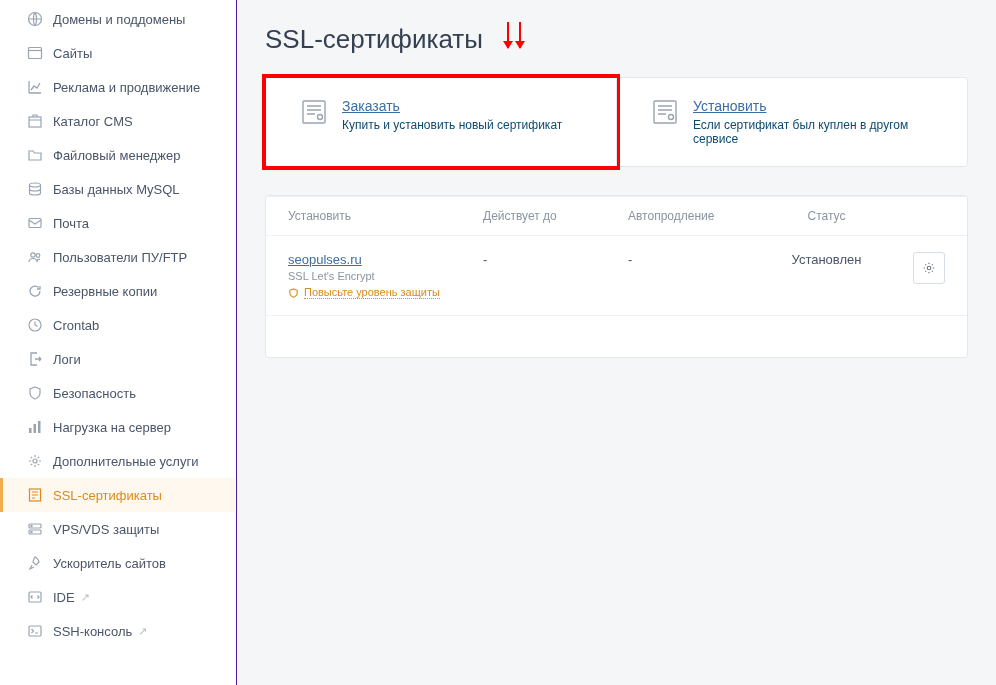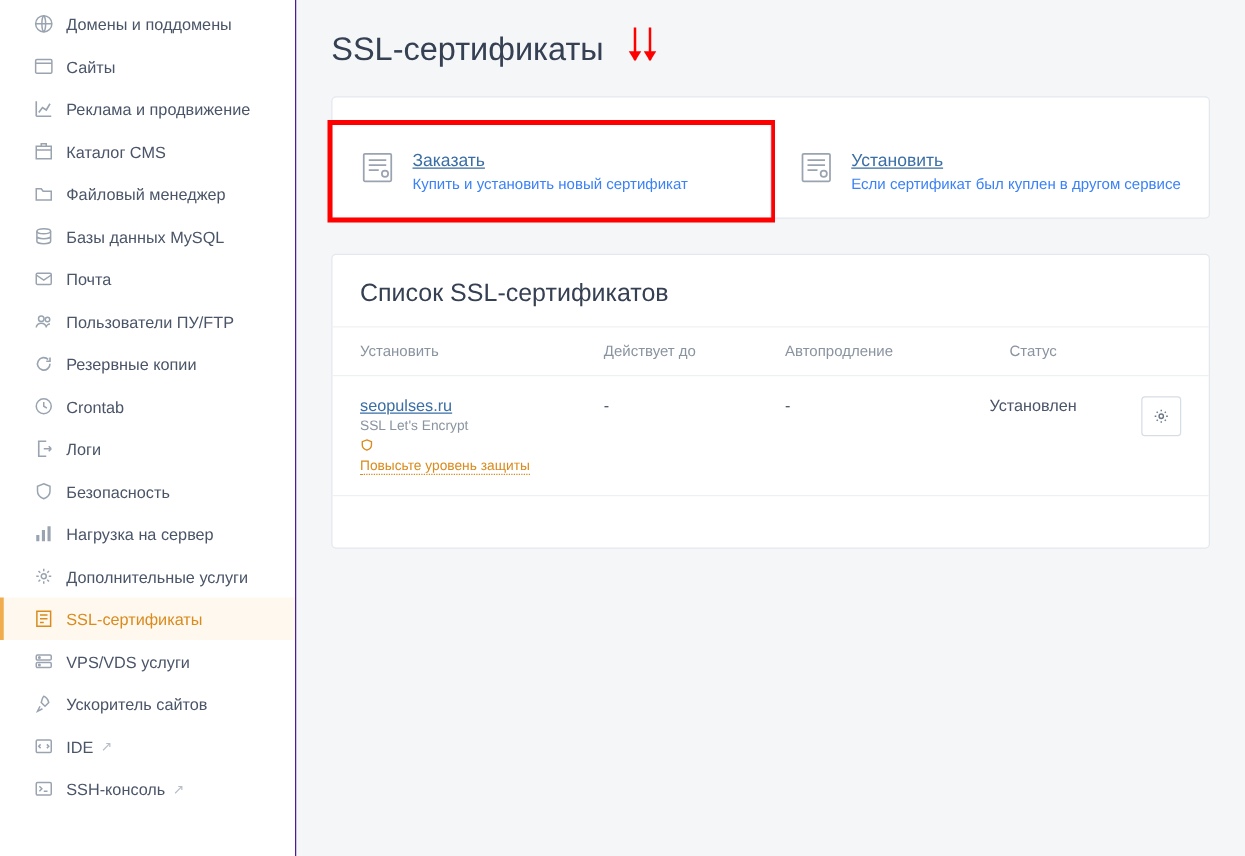--- a/index.html
+++ b/index.html
@@ -96,24 +96,23 @@
     gap: 0;
     border: 1px solid #e3e8ee;
     border-radius: 4px;
     overflow: visible;
     margin-bottom: 28px;
     background: #fff;
   }
   .card {
     flex: 1;
     display: flex;
-    padding: 20px 22px;
+    padding: 20px 34px;
     cursor: pointer;
     position: relative;
-    margin-top: 22px;
   }
   .card + .card { border-left: 1px solid #e3e8ee; }
   .card.highlighted::before {
     content: "";
     position: absolute;
     top: -4px; left: -4px; right: -4px; bottom: -4px;
     border: 4px solid #ff0000;
     pointer-events: none;
   }
   .card .card-icon {
@@ -125,21 +124,21 @@
   }
   .card .card-body { flex: 1; }
   .card .card-title {
     color: #3a6ea5;
     font-size: 14px;
     text-decoration: underline;
     margin-bottom: 4px;
     display: inline-block;
   }
   .card .card-sub {
-    color: #3b82f6;
+    color: #0c4a6e;
     font-size: 12px;
   }
 
   
   .panel {
     background: #fff;
     border: 1px solid #e3e8ee;
     border-radius: 4px;
   }
   .panel-title {
@@ -181,23 +180,22 @@
   .cert-type {
     color: #8a94a0;
     font-size: 11px;
     margin-top: 3px;
   }
   .cert-warn {
     color: #d98b1e;
     font-size: 11px;
     margin-top: 4px;
     display: flex;
-    align-items: flex-start;
+    align-items: flex-end;
     gap: 5px;
-    flex-direction: column;
   }
   .cert-warn a {
     color: #d98b1e;
     border-bottom: 1px dotted #d98b1e;
     text-decoration: none;
   }
   .gear-btn {
     width: 32px;
     height: 32px;
     border: 1px solid #d7dde5;
@@ -351,21 +349,21 @@
   </div>
   <div class="side-item">
     <span class="icon">
         <svg viewBox="0 0 16 16" width="16" height="16" fill="none" stroke="currentColor" stroke-width="1.2">
           <rect x="2" y="3" width="12" height="4" rx="1"></rect>
           <rect x="2" y="9" width="12" height="4" rx="1"></rect>
           <circle cx="4.5" cy="5" r="0.6" fill="currentColor"></circle>
           <circle cx="4.5" cy="11" r="0.6" fill="currentColor"></circle>
         </svg>
       </span>
-    <span>VPS/VDS услуги</span>
+    <span>VPS/VDS защиты</span>
   </div>
   <div class="side-item">
     <span class="icon">
         <svg viewBox="0 0 16 16" width="16" height="16" fill="none" stroke="currentColor" stroke-width="1.2">
           <path d="M8 2c3 1 4 5 4 5l-3 3-3-3s1-4 2-5zM5 10l-2 4 4-2"></path>
         </svg>
       </span>
     <span>Ускоритель сайтов</span>
   </div>
   <div class="side-item">
@@ -422,21 +420,20 @@
           </svg>
       </span>
       <div class="card-body">
         <a class="card-title">Установить</a>
         <div class="card-sub">Если сертификат был куплен в другом сервисе</div>
       </div>
     </div>
   </div>
 
   <section class="panel">
-    <h2 class="panel-title">Список SSL-сертификатов</h2>
     <div class="table">
       <div class="thead">
         <div class="col-cert">Установить</div>
         <div class="col-exp">Действует до</div>
         <div class="col-auto">Автопродление</div>
         <div class="col-status">Статус</div>
         <div class="col-act"></div>
       </div>
       <div class="trow">
         <div class="col-cert">

